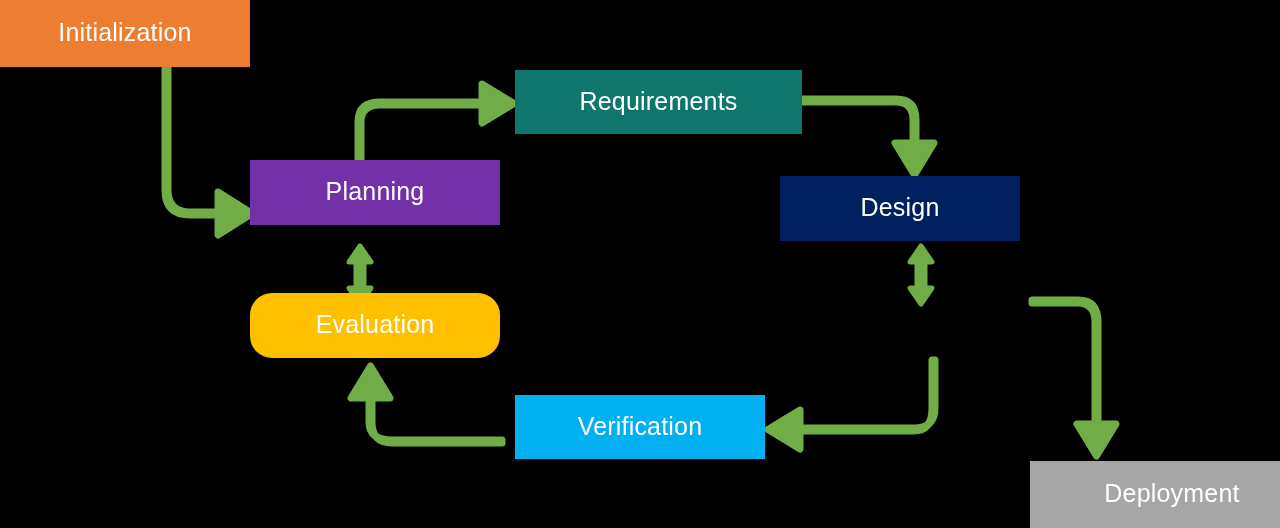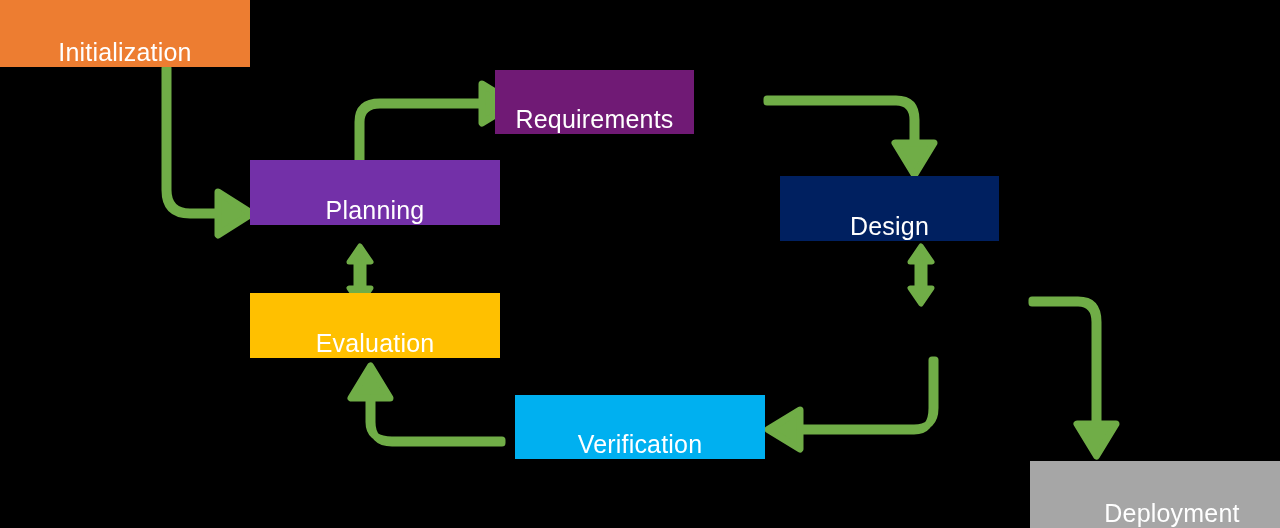--- a/index.html
+++ b/index.html
@@ -14,21 +14,21 @@
   #canvas {
     position: relative;
     width: 1280px;
     height: 528px;
     background: #000000;
     overflow: hidden;
   }
   .node {
     position: absolute;
     display: flex;
-    align-items: flex-end;
+    align-items: center;
     justify-content: center;
     box-sizing: border-box;
     color: #ffffff;
     font-size: 25px;
     font-weight: 400;
     letter-spacing: 0.2px;
     line-height: 1;
     white-space: nowrap;
     user-select: none;
   }
@@ -161,33 +161,33 @@
                Q 1095 303 1078 303
                L 1032 303 Z" fill="#70AD47" stroke="#70AD47" stroke-width="7" stroke-linejoin="round"></path>
     </g>
 
   </svg>
 
   <div class="node" style="left:0px; top:0px; width:250px; height:67px; background:#ED7D31;">
     <span class="node-label">Initialization</span>
   </div>
 
-  <div class="node" style="left:495px; top:70px; width:199px; height:64px; background:#701a75;">
+  <div class="node" style="left:515px; top:70px; width:287px; height:64px; background:#0f766e;">
     <span class="node-label">Requirements</span>
   </div>
 
   <div class="node" style="left:250px; top:160px; width:250px; height:65px; background:#7330A8;">
     <span class="node-label">Planning</span>
   </div>
 
-  <div class="node" style="left:780px; top:176px; width:219px; height:65px; background:#002060;">
+  <div class="node" style="left:780px; top:176px; width:240px; height:65px; background:#002060;">
     <span class="node-label">Design</span>
   </div>
 
-  <div class="node" style="left:250px; top:293px; width:250px; height:65px; background:#FFC000;">
+  <div class="node" style="left:250px; top:293px; width:250px; height:65px; background:#FFC000;border-radius:22px;">
     <span class="node-label">Evaluation</span>
   </div>
 
 
   <div class="node" style="left:515px; top:395px; width:250px; height:64px; background:#00B0F0;">
     <span class="node-label">Verification</span>
   </div>
 
   <div class="node" style="left:1030px; top:461px; width:284px; height:67px; background:#A6A6A6;">
     <span class="node-label">Deployment</span>

